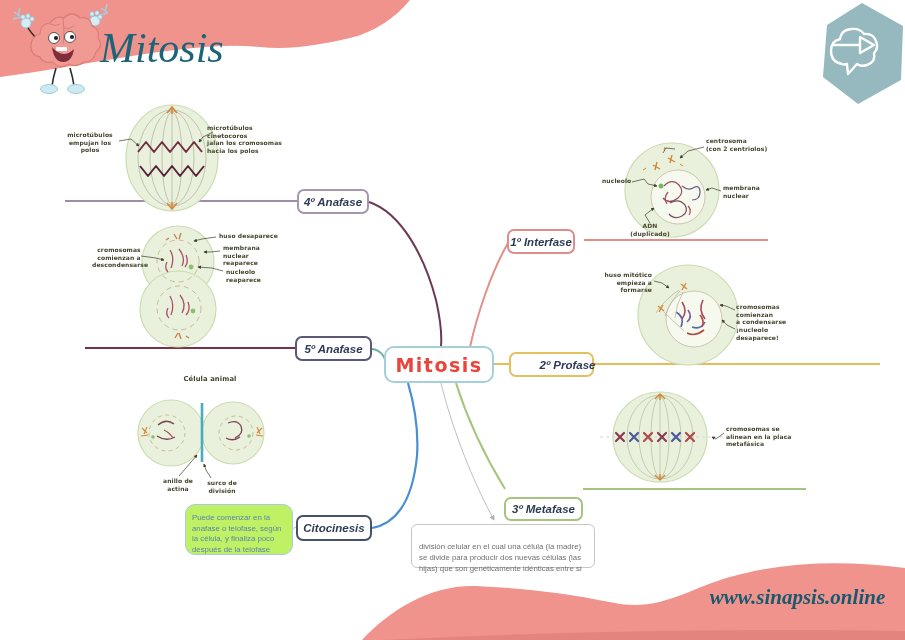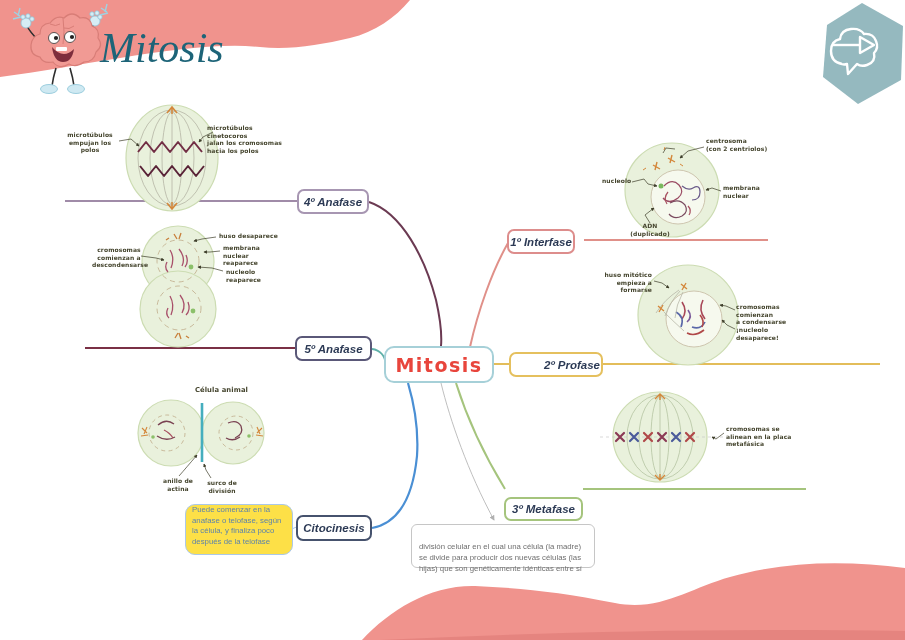--- a/index.html
+++ b/index.html
@@ -14,49 +14,49 @@
           font-size:21px;color:#17596e;}
   .center-box{position:absolute;left:384px;top:346px;width:110px;height:37px;z-index:3;
           display:flex;align-items:center;justify-content:center;background:#fff;
           border:2.5px solid #a6d0d8;border-radius:10px;box-sizing:border-box;
           font-family:"DejaVu Sans",sans-serif;font-weight:700;font-size:19px;
           letter-spacing:1.5px;color:#e8453c;}
   .pbox{position:absolute;display:flex;align-items:center;justify-content:center;z-index:3;
           background:#fff;border:2px solid;border-radius:7px;box-sizing:border-box;
           font-style:italic;font-weight:700;font-size:11.5px;color:#2c3a55;white-space:nowrap;text-align:center;}
   .b-interfase{left:507px;top:229px;width:68px;height:25px;border-color:#dd8d8c;}
-  .b-profase{left:509px;top:352px;width:94px;height:25px;border-color:#e5c05e;padding-left:32px;}
+  .b-profase{left:509px;top:352px;width:85px;height:25px;border-color:#e5c05e;padding-left:32px;}
   .b-metafase{left:504px;top:497px;width:79px;height:24px;border-color:#a5c47d;}
   .b-anafase{left:297px;top:189px;width:72px;height:25px;border-color:#a796b2;}
   .b-telofase{left:295px;top:336px;width:77px;height:25px;border-color:#5a5878;}
   .b-citocinesis{left:296px;top:515px;width:76px;height:26px;border-color:#46526d;}
   .note{position:absolute;left:185px;top:504px;width:108px;height:51px;z-index:3;
-        background:#fde047;border:1.5px solid #abc8e8;border-radius:10px;box-sizing:border-box;
-        padding:0 6px;font-size:7.8px;line-height:1.35;color:#5d83ab;}
+        background:#bef264;border:1.5px solid #abc8e8;border-radius:10px;box-sizing:border-box;
+        padding:8px 6px;font-size:7.8px;line-height:1.35;color:#5d83ab;}
   .defbox{position:absolute;left:411px;top:524px;width:184px;height:44px;z-index:3;
         background:#fff;border:1px solid #c6c6c6;border-radius:6px;box-sizing:border-box;
         padding:17px 7px;font-size:7.8px;line-height:1.4;color:#6f6f6f;}
   .annot{position:absolute;z-index:3;font-family:"DejaVu Sans",sans-serif;
         font-size:6px;font-weight:700;color:#45452e;line-height:1.25;
         letter-spacing:.1px;white-space:pre-line;}
   .a-anafase-left{left:60px;top:131px;width:60px;text-align:center;}
   .a-anafase-right{left:207px;top:124px;width:88px;text-align:left;}
   .a-telo-left{left:92px;top:246px;width:54px;text-align:center;}
   .a-telo-huso{left:219px;top:232px;width:62px;}
   .a-telo-membrana{left:223px;top:244px;width:62px;}
   .a-telo-nucleolo{left:226px;top:268px;width:66px;}
   .a-int-centrosoma{left:706px;top:137px;width:72px;}
   .a-int-nucleolo{left:602px;top:177px;width:34px;}
   .a-int-membrana{left:723px;top:184px;width:46px;}
   .a-int-adn{left:628px;top:222px;width:44px;text-align:center;}
   .a-pro-huso{left:588px;top:271px;width:64px;text-align:right;}
   .a-pro-cromo{left:736px;top:303px;width:72px;}
   .a-pro-nucleolo{left:736px;top:326px;width:72px;}
   .a-meta{left:726px;top:425px;width:76px;}
-  .a-celula{left:172px;top:386px;width:76px;text-align:right;font-size:6.8px;}
+  .a-celula{left:172px;top:375px;width:76px;text-align:center;font-size:6.8px;}
   .a-anillo{left:157px;top:477px;width:42px;text-align:center;}
   .a-surco{left:200px;top:479px;width:44px;text-align:center;}
 </style>
 </head>
 <body>
 
 <div class="stage">
 
 <svg width="905" height="640" viewBox="0 0 905 640">
   <defs>
@@ -271,20 +271,21 @@
     </g>
     <path d="M202,403 V462" stroke="#45aebe" stroke-width="2.6"></path>
     <g fill="none" stroke="#3c3c28" stroke-width="0.7">
       <path d="M179,476 Q186,468 197,455" marker-end="url(#ah)"></path>
       <polyline points="211,478 206,470 204,464" marker-end="url(#ah)"></polyline>
     </g>
   </g>
 </svg>
 
 <div class="title">Mitosis</div>
+<div class="footer">www.sinapsis.online</div>
 
 <div class="center-box">Mitosis</div>
 <div class="pbox b-interfase">1º Interfase</div>
 <div class="pbox b-profase">2º Profase</div>
 <div class="pbox b-metafase">3º Metafase</div>
 <div class="pbox b-anafase">4º Anafase</div>
 <div class="pbox b-telofase">5º Anafase</div>
 <div class="pbox b-citocinesis">Citocinesis</div>
 
 <div class="note">Puede comenzar en la anafase o telofase, según la célula, y finaliza poco después de la telofase</div>

